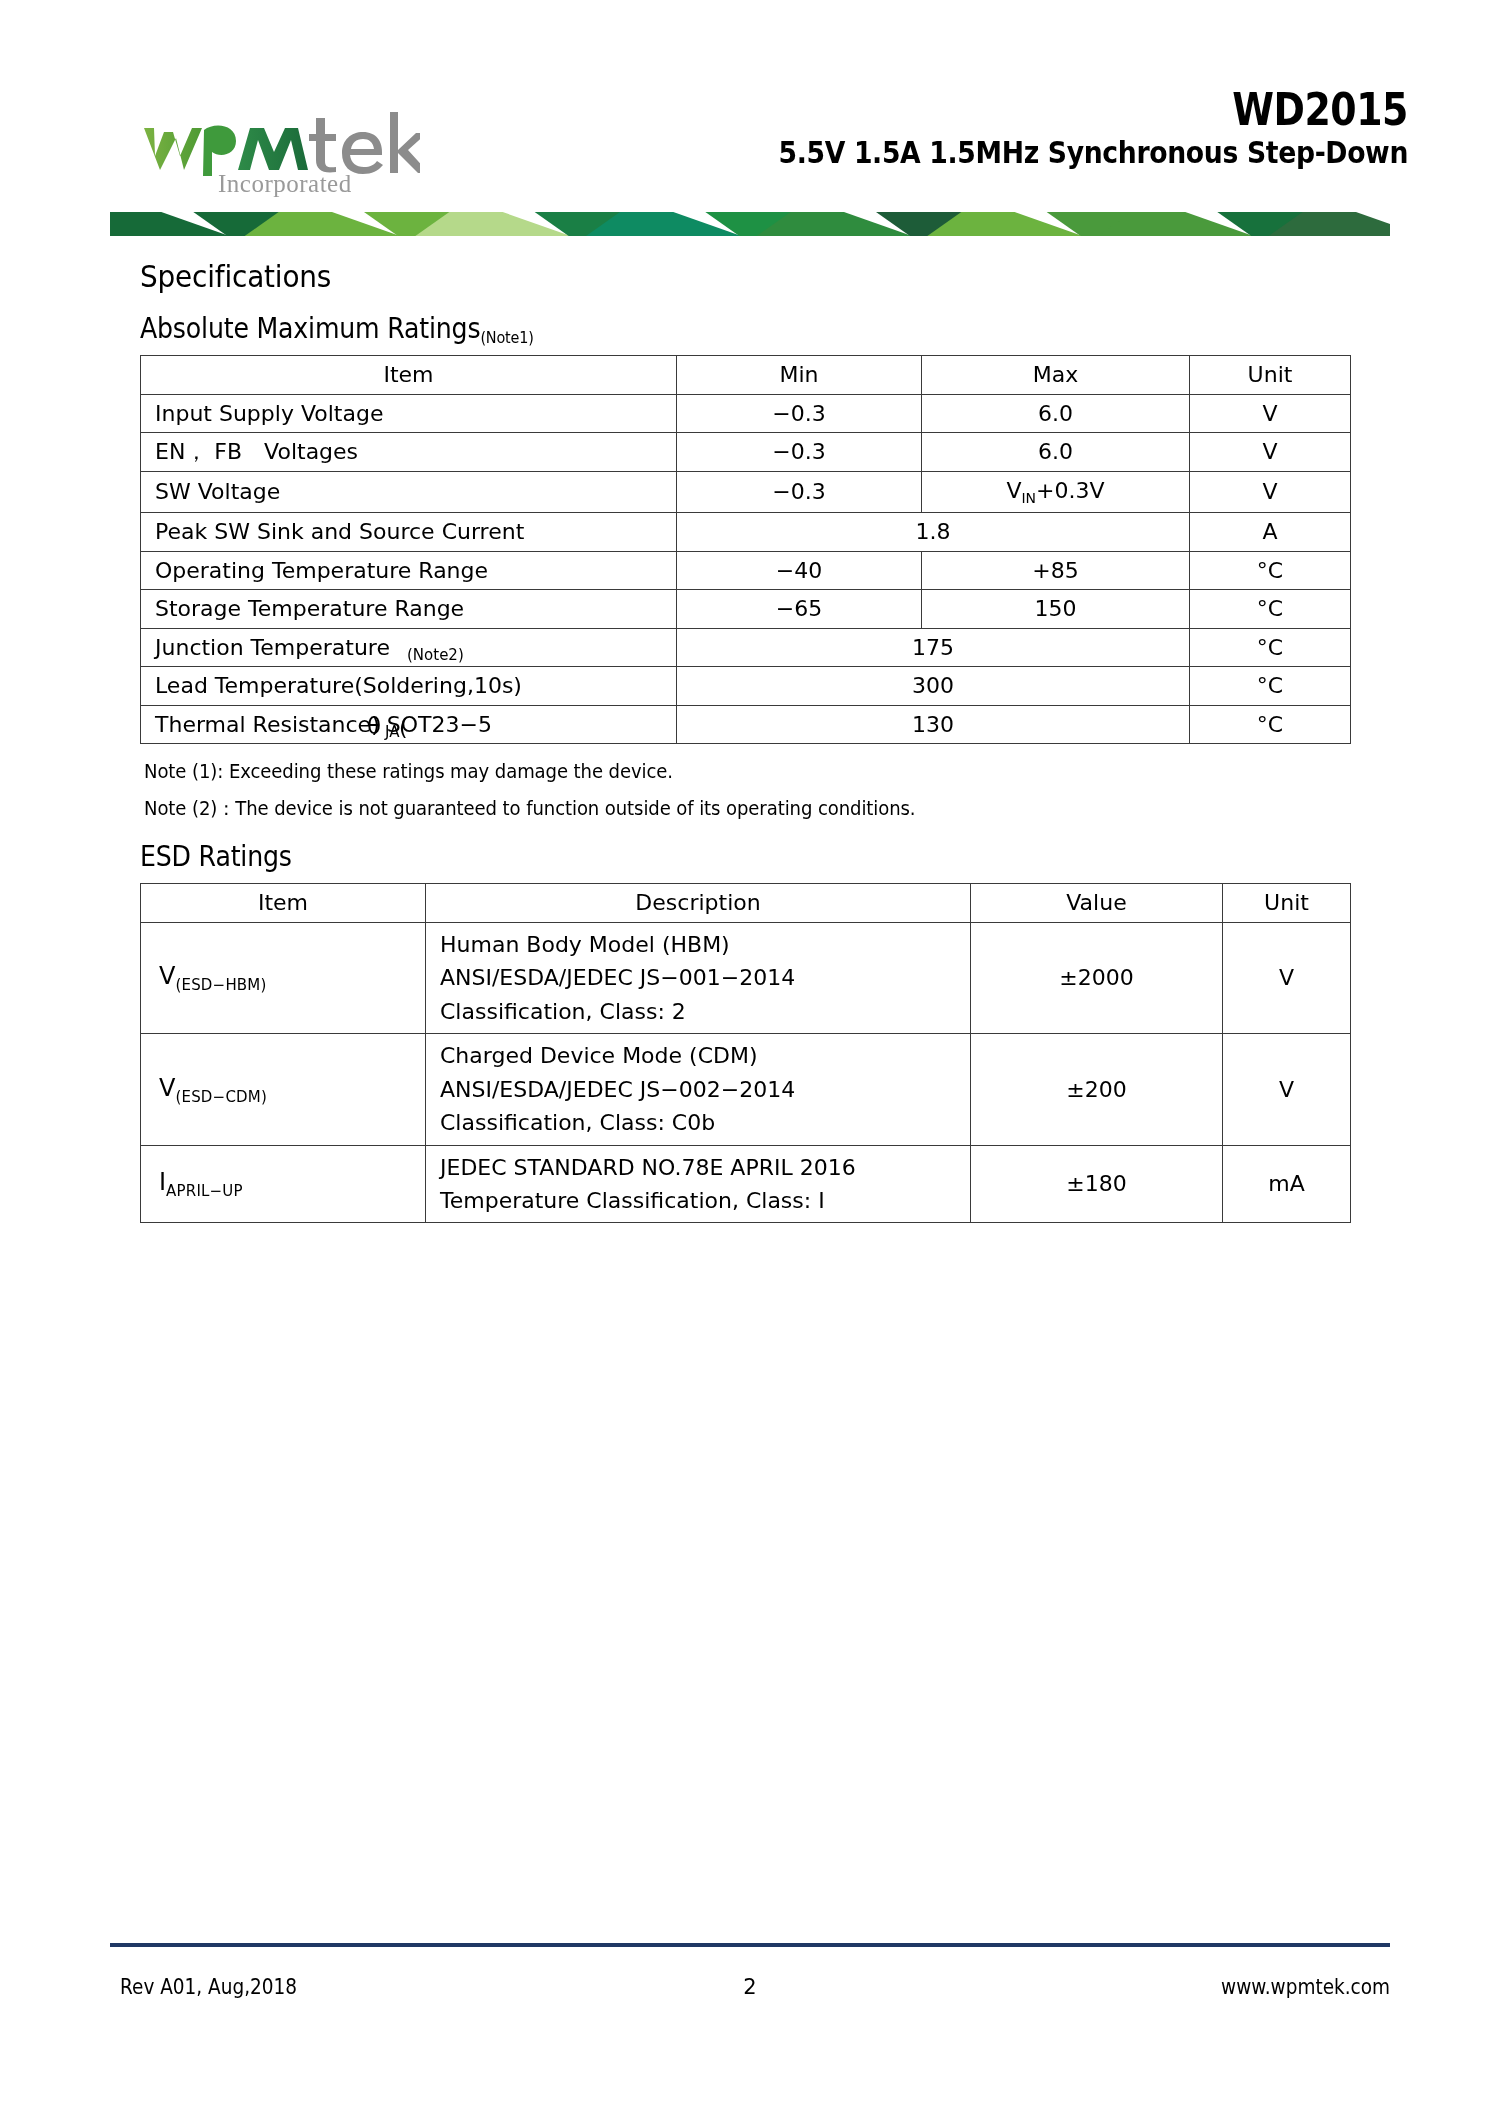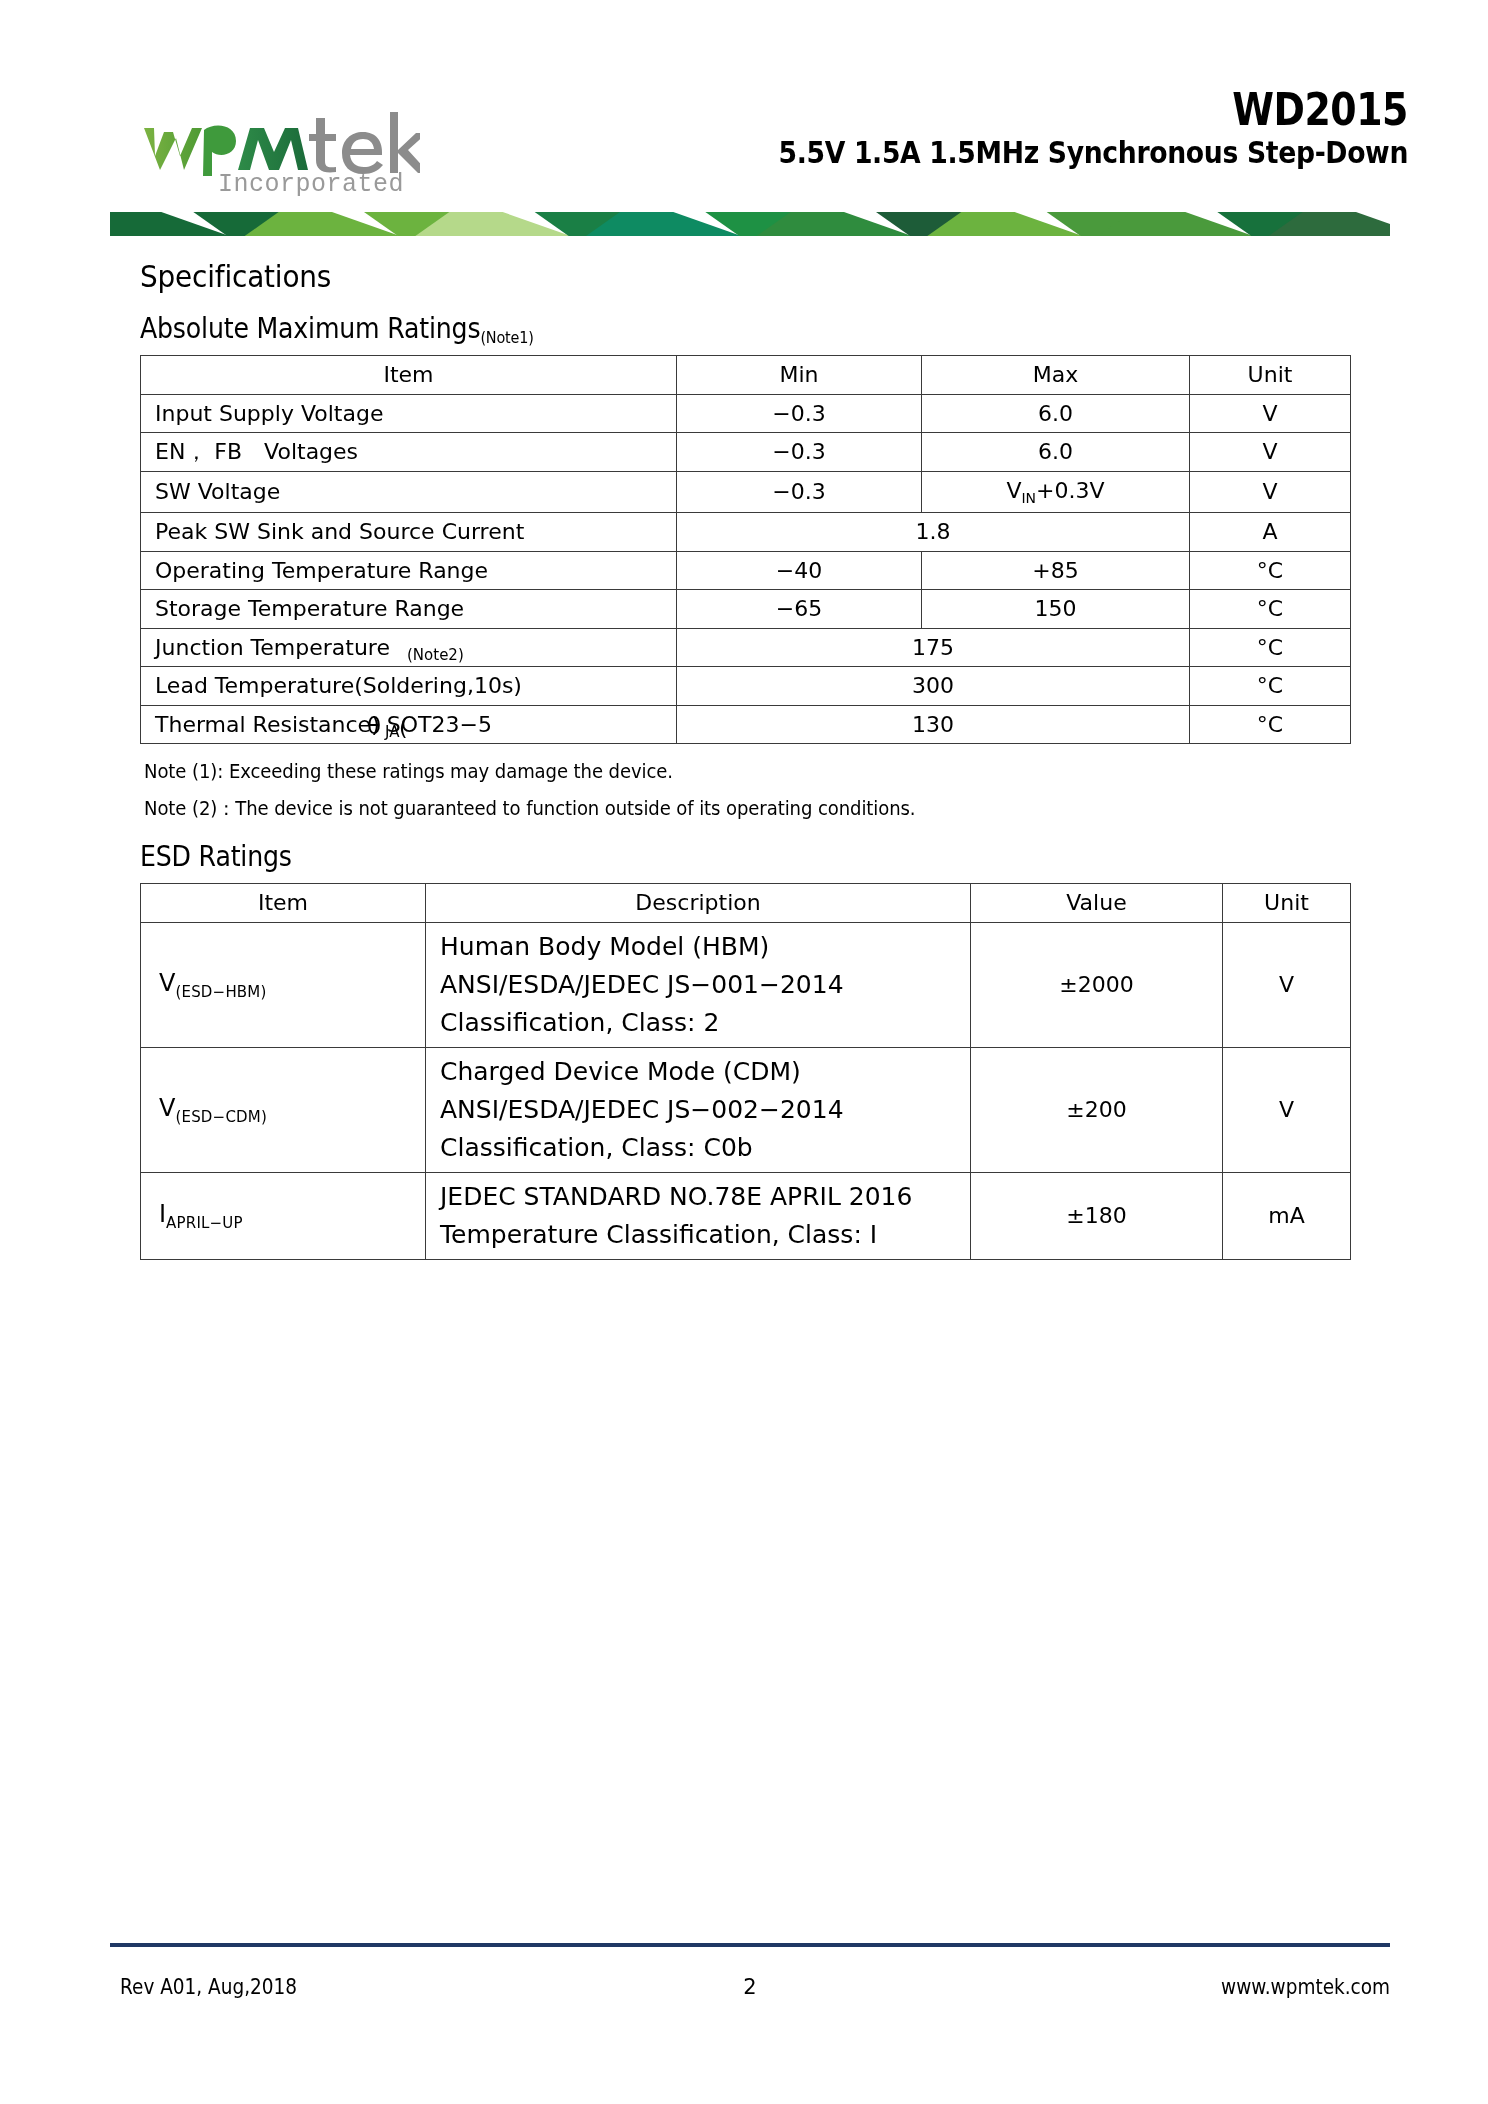--- a/index.html
+++ b/index.html
@@ -34,21 +34,21 @@
     width: 290px;
     height: 96px;
   }
   .logo-mark {
     display: block;
   }
   .logo-sub {
     position: absolute;
     left: 78px;
     top: 62px;
-    font-family: Liberation Mono, monospace;
+    font-family: Liberation Serif, serif;
     font-size: 25px;
     letter-spacing: 0.5px;
     color: #9a9a9a;
     white-space: nowrap;
   }
   .title-block {
     position: absolute;
     right: 80px;
     top: 88px;
     text-align: right;
@@ -148,21 +148,21 @@
   .esd col.c2 { width: 545px; }
   .esd col.c3 { width: 252px; }
   .esd col.c4 { width: 128px; }
 
   .esd td {
     padding-top: 7px;
     padding-bottom: 7px;
   }
   .esd .desc-line {
     display: block;
-    font-size: 25px;
+    font-size: 22px;
     line-height: 1.52;
     white-space: nowrap;
   }
   .esd .sym {
     font-size: 24px;
     padding-left: 10px;
   }
   .esd .sym sub {
     font-size: 15px;
     letter-spacing: 0.2px;

